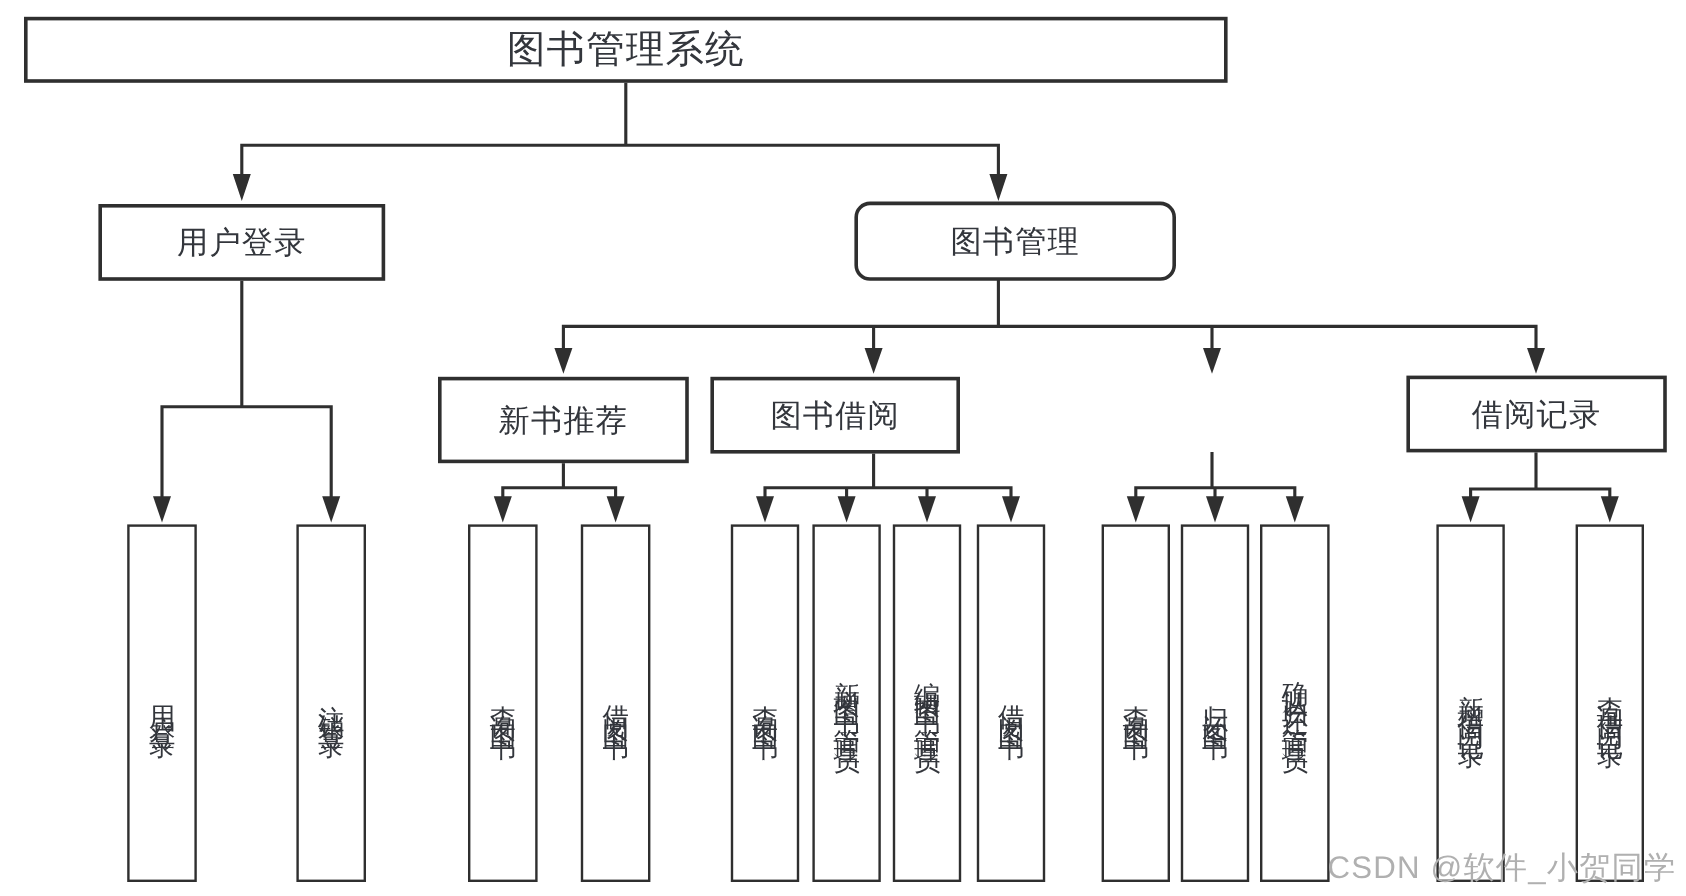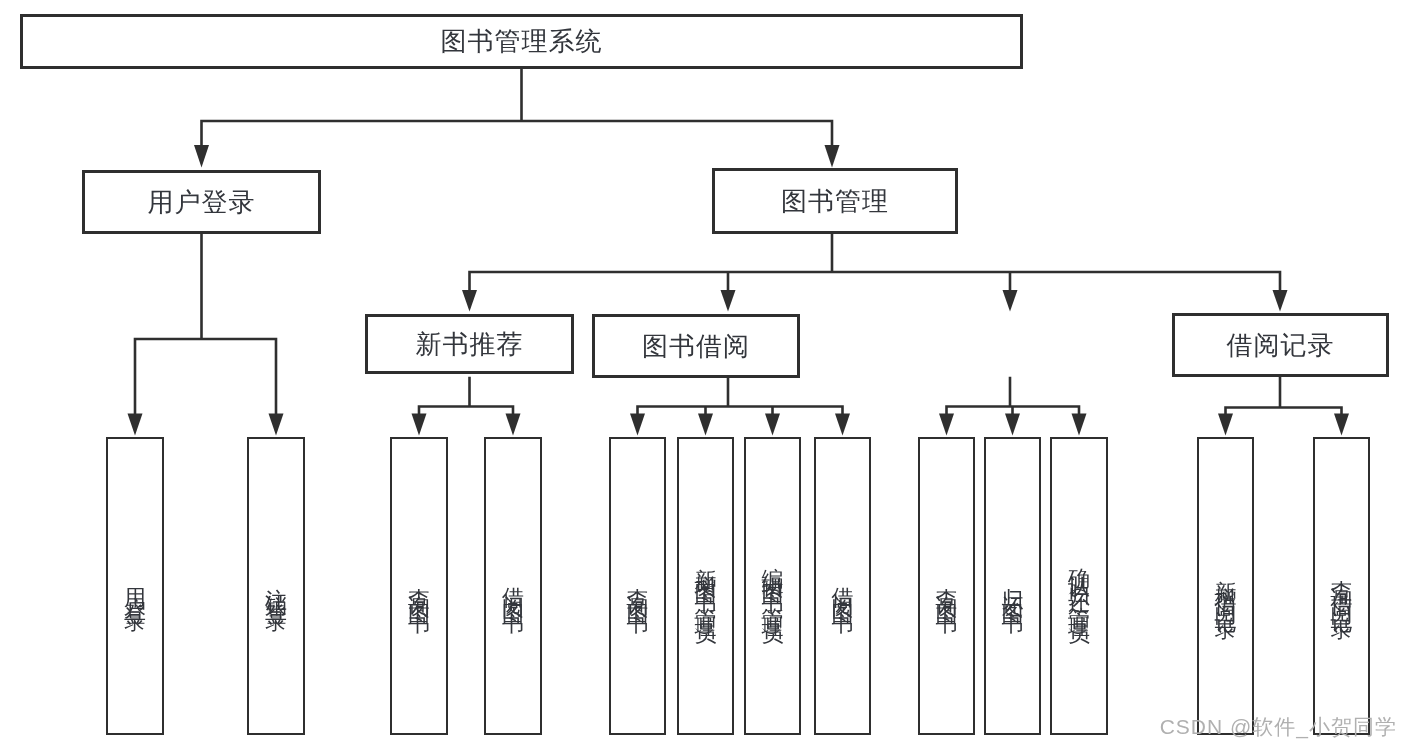--- a/index.html
+++ b/index.html
@@ -26,35 +26,35 @@
     justify-content: center;
     color: #33363c;
     text-align: center;
   }
   .h-node {
     font-size: 26px;
     letter-spacing: 1px;
     white-space: nowrap;
   }
   .root-node {
-    font-size: 26px;
+    font-size: 32px;
   }
   .v-node {
     border-width: 2.5px;
     writing-mode: vertical-rl;
     text-orientation: mixed;
     font-size: 22px;
     letter-spacing: 8px;
     line-height: 1.1;
   }
   .watermark {
     position: absolute;
     right: 8px;
     bottom: 6px;
-    font-size: 21px;
+    font-size: 26px;
     color: #b0b0b0;
     letter-spacing: 1px;
     white-space: nowrap;
     z-index: 5;
   }
 </style>
 </head>
 <body>
 
 <div class="canvas">
@@ -119,23 +119,23 @@
     </g>
     <g fill="#2f2f2f">
       <polygon points="1218,413.5 1233,413.5 1225.5,435.5"></polygon>
       <polygon points="1334,413.5 1349,413.5 1341.5,435.5"></polygon>
     </g>
   </svg>
 
   <div class="node h-node root-node" style="left:20px; top:14px; width:1003px; height:55px;">图书管理系统</div>
 
   <div class="node h-node" style="left:82px; top:170px; width:239px; height:64px;">用户登录</div>
-  <div class="node h-node" style="left:712px; top:168px; width:246px; height:66px;">图书管理</div>
+  <div class="node h-node" style="left:712px; top:168px; width:268px; height:66px;border-radius:13px;">图书管理</div>
 
-  <div class="node h-node" style="left:365px; top:314px; width:209px; height:60px;">新书推荐</div>
+  <div class="node h-node" style="left:365px; top:314px; width:209px; height:72px;">新书推荐</div>
   <div class="node h-node" style="left:592px; top:314px; width:208px; height:64px;">图书借阅</div>
   <div class="node h-node" style="left:1172px; top:313px; width:217px; height:64px;">借阅记录</div>
 
   <div class="node v-node" style="left:106px; top:437px; width:58px; height:298px;">用户登录</div>
   <div class="node v-node" style="left:247px; top:437px; width:58px; height:298px;">注销登录</div>
 
   <div class="node v-node" style="left:390px; top:437px; width:58px; height:298px;">查询图书</div>
   <div class="node v-node" style="left:484px; top:437px; width:58px; height:298px;">借阅图书</div>
 
   <div class="node v-node" style="left:609px; top:437px; width:57px; height:298px;">查询图书</div>

